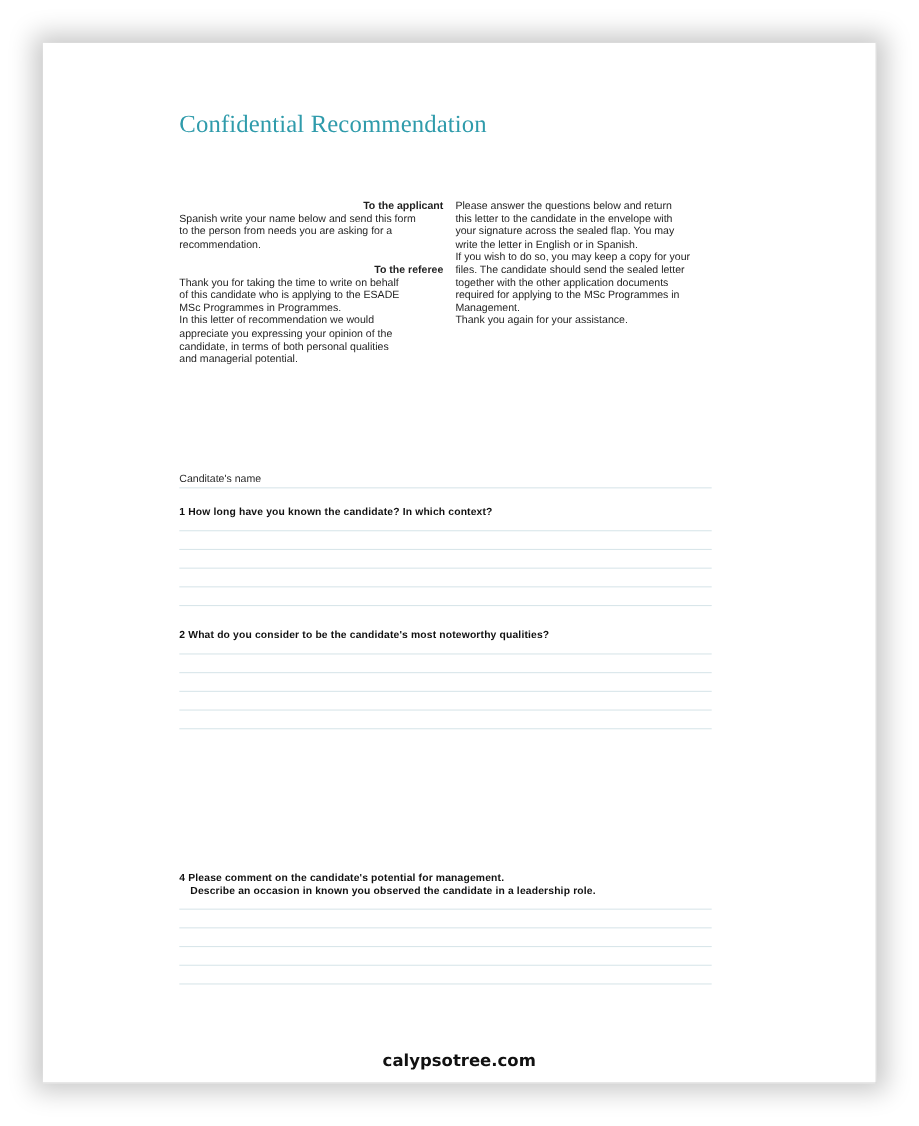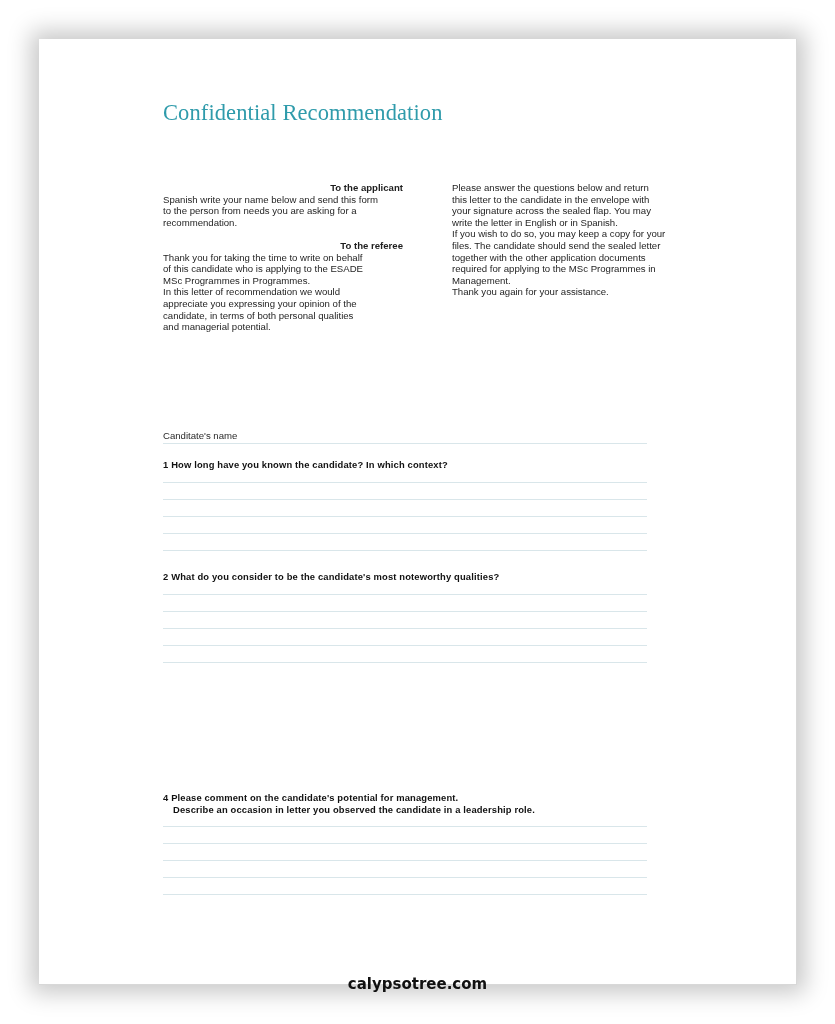--- a/index.html
+++ b/index.html
@@ -16,42 +16,42 @@
     .title {
       position: absolute; left: 124px; top: 61px;
       font-family: "Liberation Serif", "DejaVu Serif", serif;
       font-size: 22.5px; color: #2f9bab; letter-spacing: 0.1px; margin: 0; font-weight: normal;
     }
     .col {
       position: absolute; top: 143px; width: 240px;
       font-size: 9.6px; line-height: 11.6px; color: #1e1e1e;
     }
     .col.left { left: 124px; }
-    .col.right { left: 375px; width: 250px; margin-left: 38px; }
+    .col.right { left: 375px; width: 250px; }
     .col p { margin: 0; }
     .col .head { font-weight: bold; text-align: right; }
     .col .gap { height: 11.6px; }
     .name-row {
       position: absolute; left: 124px; top: 391px; width: 484px;
       font-size: 9.6px; color: #2a2a2a; border-bottom: 1px solid #d9e6ea; padding-bottom: 2px;
     }
     .q {
       position: absolute; left: 124px; width: 484px;
     }
     .q .qtext {
       font-size: 9.4px; font-weight: bold; color: #111; line-height: 11.5px; letter-spacing: 0.15px;
     }
     .q .qtext .sub { display: block; padding-left: 10px; }
     .q .line {
       height: 0; border-bottom: 1px solid #d9e6ea; margin-top: 16px;
     }
     .q .line.first { margin-top: 11px; }
     .footer {
       position: absolute; left: 0; width: 757px; top: 916px; text-align: center;
-      font-family: "DejaVu Sans", sans-serif; font-weight: bold; font-size: 15px; color: #111; margin-top: 20px;
+      font-family: "DejaVu Sans", sans-serif; font-weight: bold; font-size: 15px; color: #111;
     }
   </style>
 </head>
 <body>
 
 <div class="page">
 
   <h1 class="title">Confidential Recommendation</h1>
 
   <div class="col left">
@@ -109,21 +109,21 @@
     <div class="line"></div>
     <div class="line"></div>
     <div class="line"></div>
   </div>
 
 
   <div class="q" style="top:753px;">
     <div class="qtext">
       <span>4</span>
       <span>Please comment on the candidate's potential for management.</span>
-      <span class="sub">Describe an occasion in letter you observed the candidate in a leadership role.</span>
+      <span class="sub">Describe an occasion in known you observed the candidate in a leadership role.</span>
     </div>
     <div class="line first"></div>
     <div class="line"></div>
     <div class="line"></div>
     <div class="line"></div>
     <div class="line"></div>
   </div>
 
   <div class="footer">calypsotree.com</div>
 </div>

